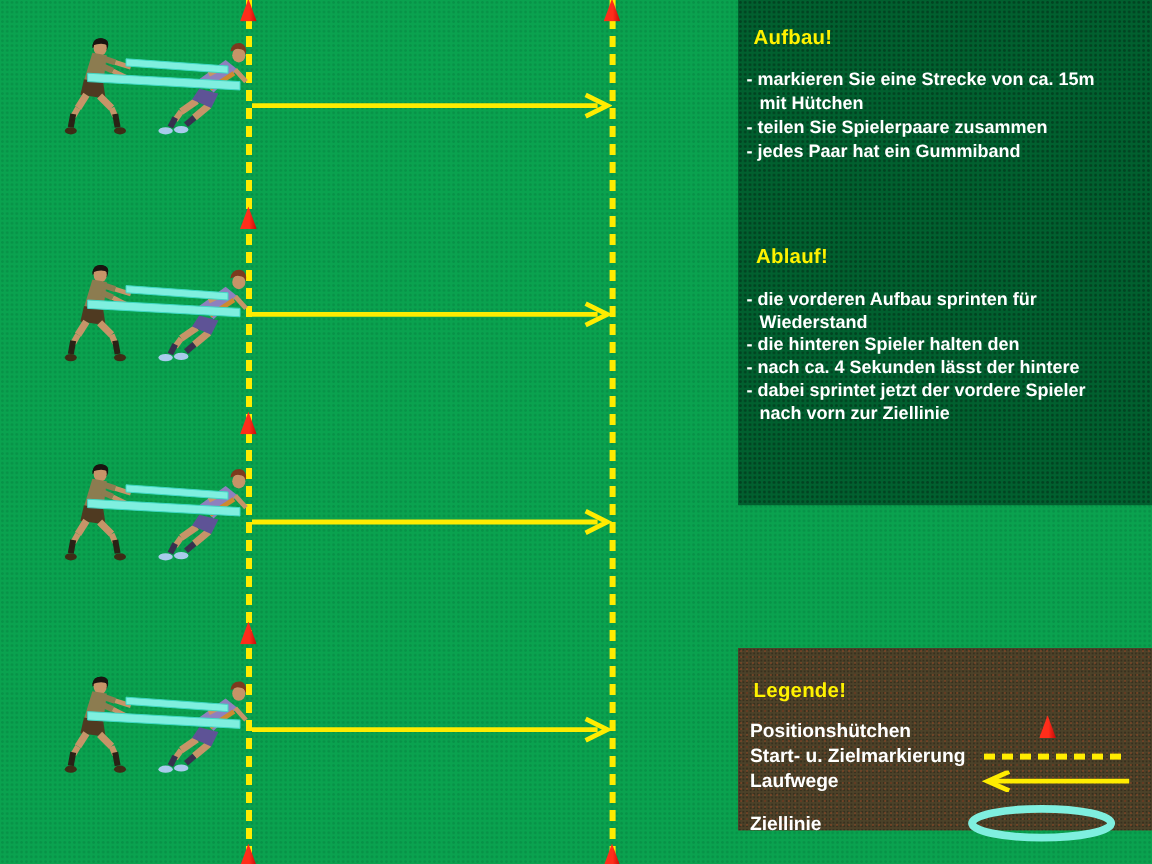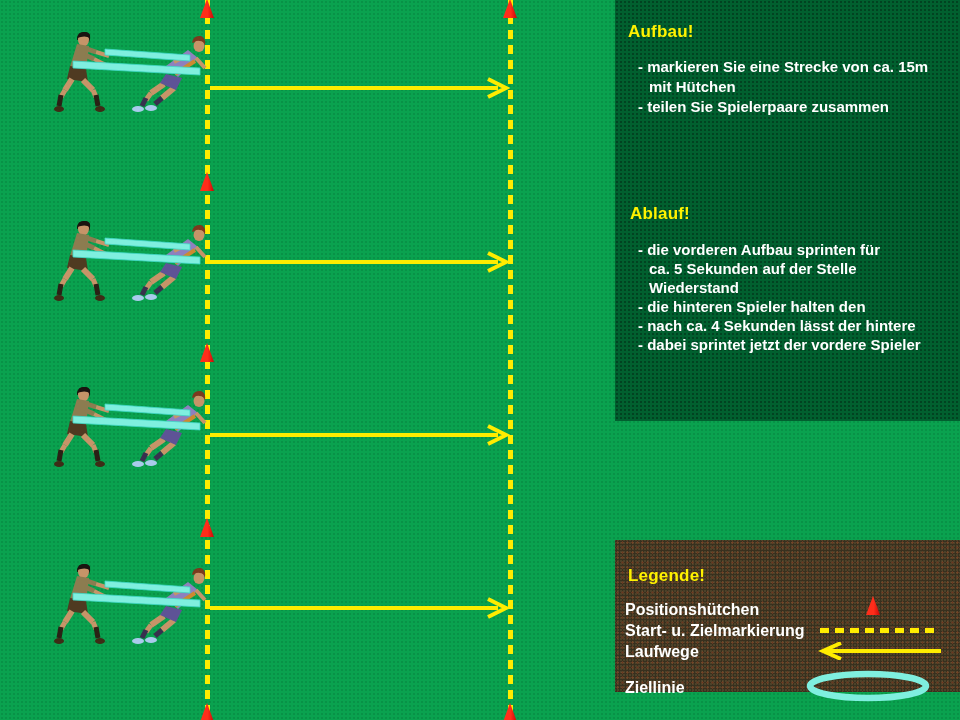--- a/index.html
+++ b/index.html
@@ -30,21 +30,21 @@
     background-size:4px 4px;
   }
   .legend-panel{
     top:540px;height:152px;
     background-color:#4D4229;
     background-image:radial-gradient(rgba(170,75,40,.38) 1px, transparent 1.3px),
                      radial-gradient(rgba(0,0,0,.28) 1px, transparent 1.2px);
     background-size:5px 5px,3px 3px;
   }
   .ptitle{position:absolute;color:#FFF200;font-size:17px;letter-spacing:.2px;}
-  .plines{position:absolute;left:7px;right:6px;font-size:15px;margin-left:16px;}
+  .plines{position:absolute;left:7px;right:6px;font-size:15px;}
   .plines .line{line-height:20px;}
   .plines.tight .line{line-height:19px;}
   .plines .cont{padding-left:11px;}
   .legend-row{position:absolute;left:10px;font-size:16px;line-height:18px;}
   .legend-sym{position:absolute;}
   .dash-sample{
     width:120px;height:5px;
     background-image:repeating-linear-gradient(90deg,#FFEC00 0 9px,transparent 9px 15px);
   }
 </style>
@@ -138,29 +138,30 @@
   <svg class="pair" style="left:52px;top:562px" viewBox="0 0 160 85">
       <use href="#pairsym"></use>
     </svg>
 
   <div class="panel info-panel">
     <div class="ptitle" style="left:13px;top:22px">Aufbau!</div>
     <div class="plines" style="top:57px">
       <div class="line">- markieren Sie eine Strecke von ca. 15m</div>
       <div class="line cont">mit Hütchen</div>
       <div class="line">- teilen Sie Spielerpaare zusammen</div>
+      <div class="line">- jedes Paar hat ein Gummiband</div>
     </div>
     <div class="ptitle" style="left:15px;top:204px">Ablauf!</div>
     <div class="plines tight" style="top:240px">
       <div class="line">- die vorderen Aufbau sprinten für</div>
-      <div class="line cont">ca. 5 Sekunden auf der Stelle</div>
       <div class="line cont">Wiederstand</div>
       <div class="line">- die hinteren Spieler halten den</div>
       <div class="line">- nach ca. 4 Sekunden lässt der hintere</div>
       <div class="line">- dabei sprintet jetzt der vordere Spieler</div>
+      <div class="line cont">nach vorn zur Ziellinie</div>
     </div>
   </div>
 
   <div class="panel legend-panel">
     <div class="ptitle" style="left:13px;top:26px">Legende!</div>
 
     <div class="legend-row" style="top:61px">Positionshütchen</div>
     <div class="legend-row" style="top:82px">Start- u. Zielmarkierung</div>
     <div class="legend-row" style="top:103px">Laufwege</div>
     <div class="legend-row" style="top:139px">Ziellinie</div>

